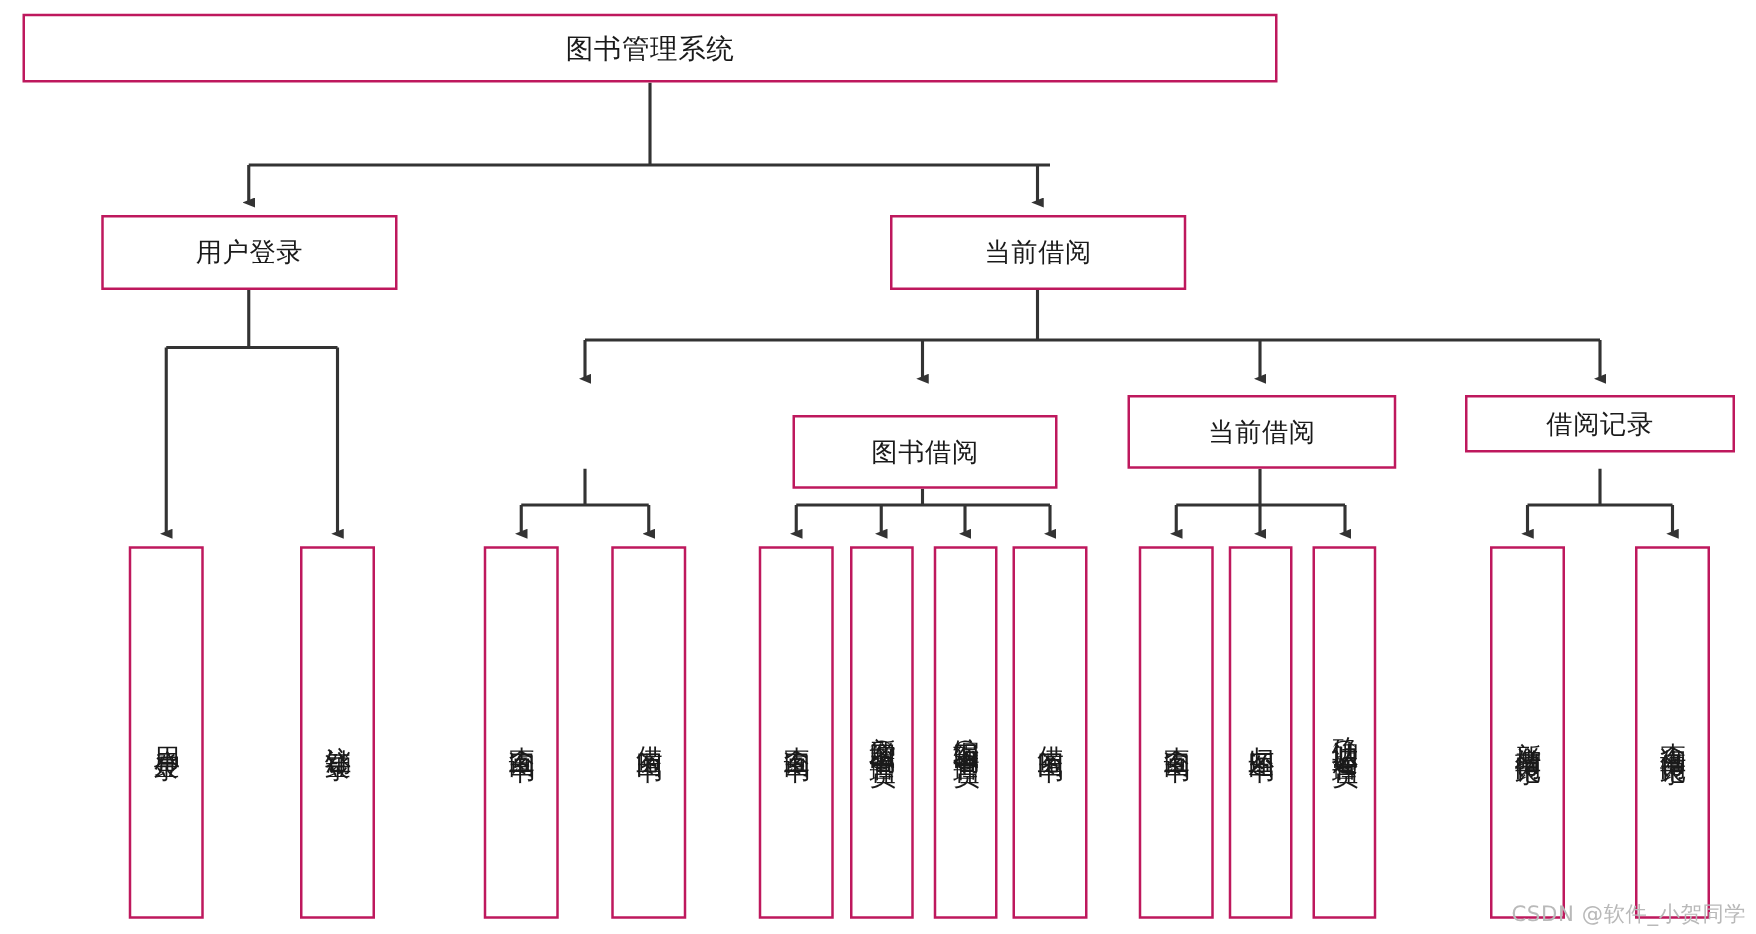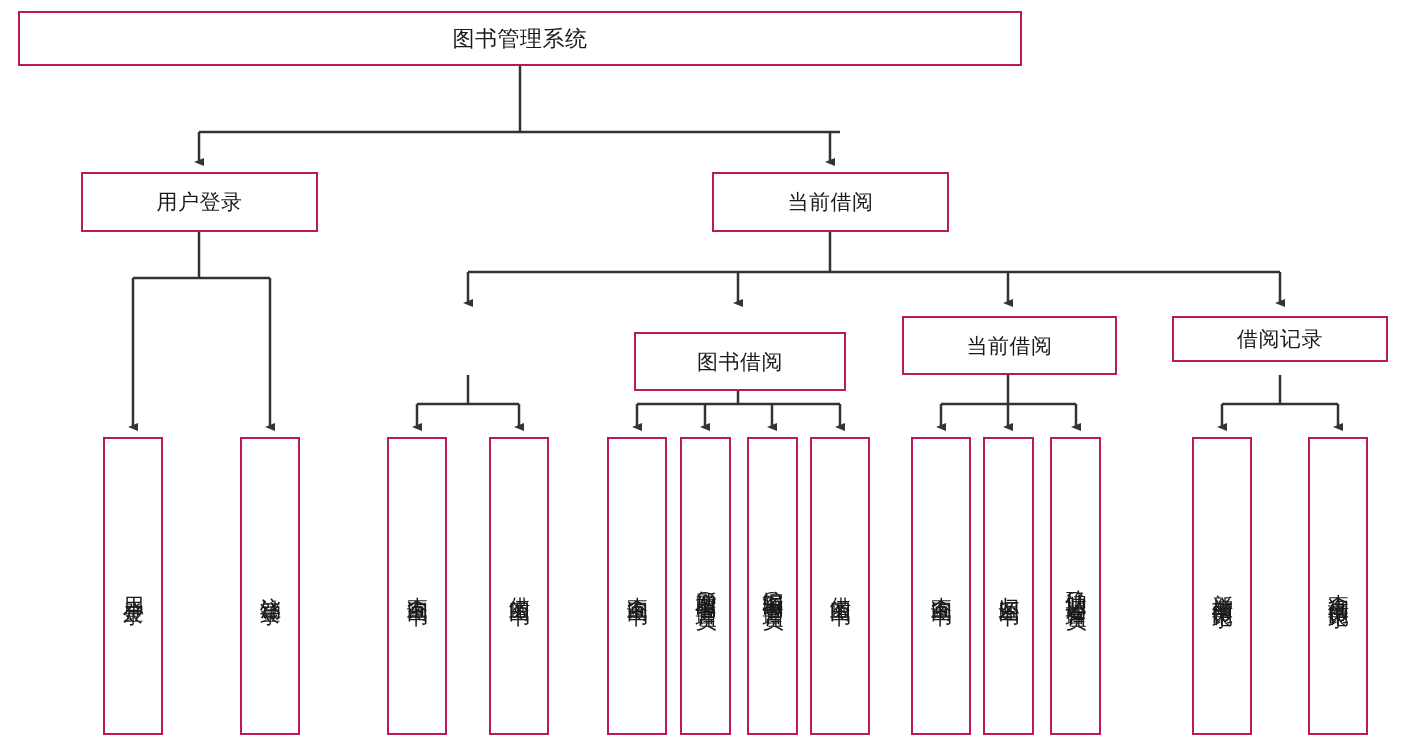--- a/index.html
+++ b/index.html
@@ -190,14 +190,15 @@
   </div>
 
   <div class="node v" style="left:1192px; top:437px; width:60px; height:298px;">
     <span class="vtext">新增借阅记录</span>
   </div>
 
   <div class="node v" style="left:1308px; top:437px; width:60px; height:298px;">
     <span class="vtext">查询借阅记录</span>
   </div>
 
+  <div id="watermark">CSDN @软件_小贺同学</div>
 
 </div>
 
 </body></html>

